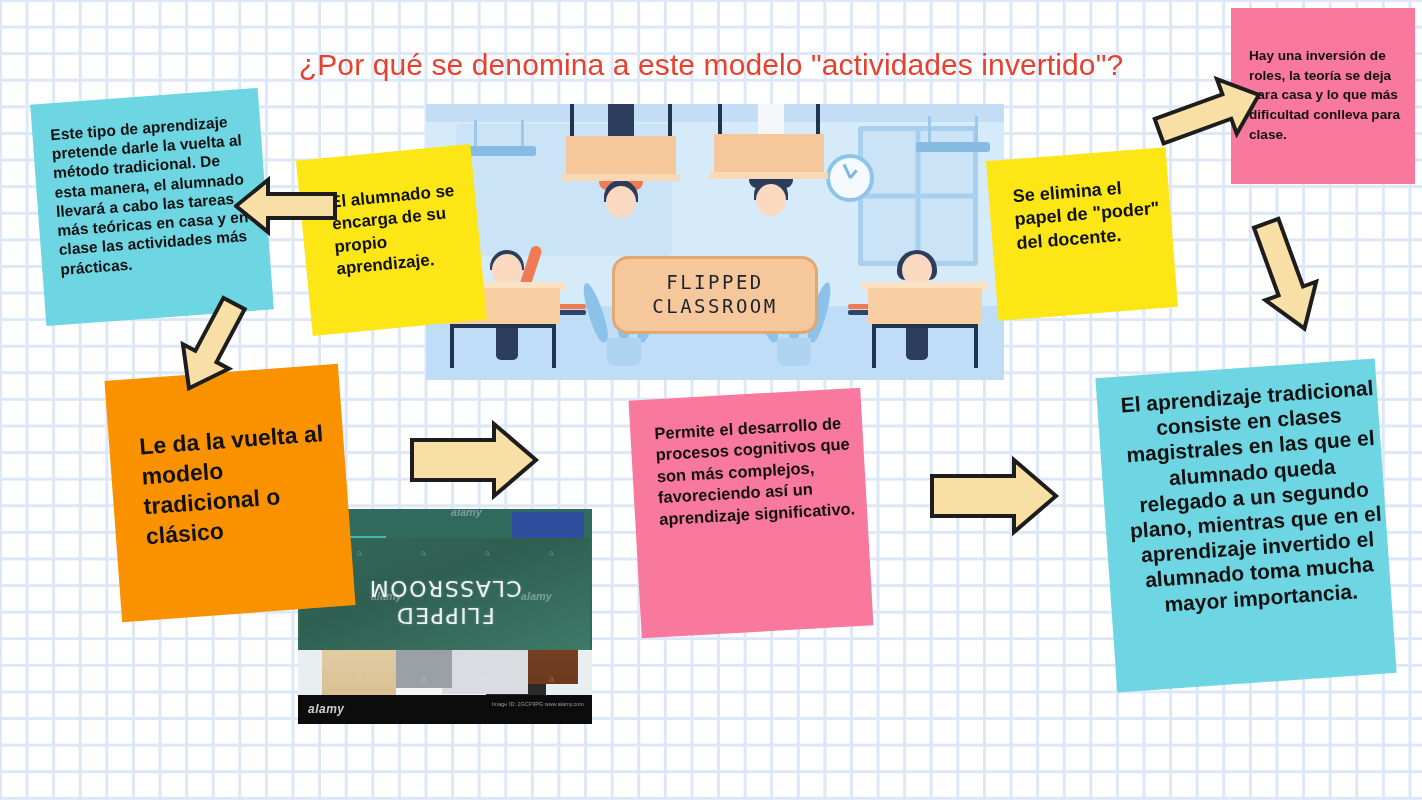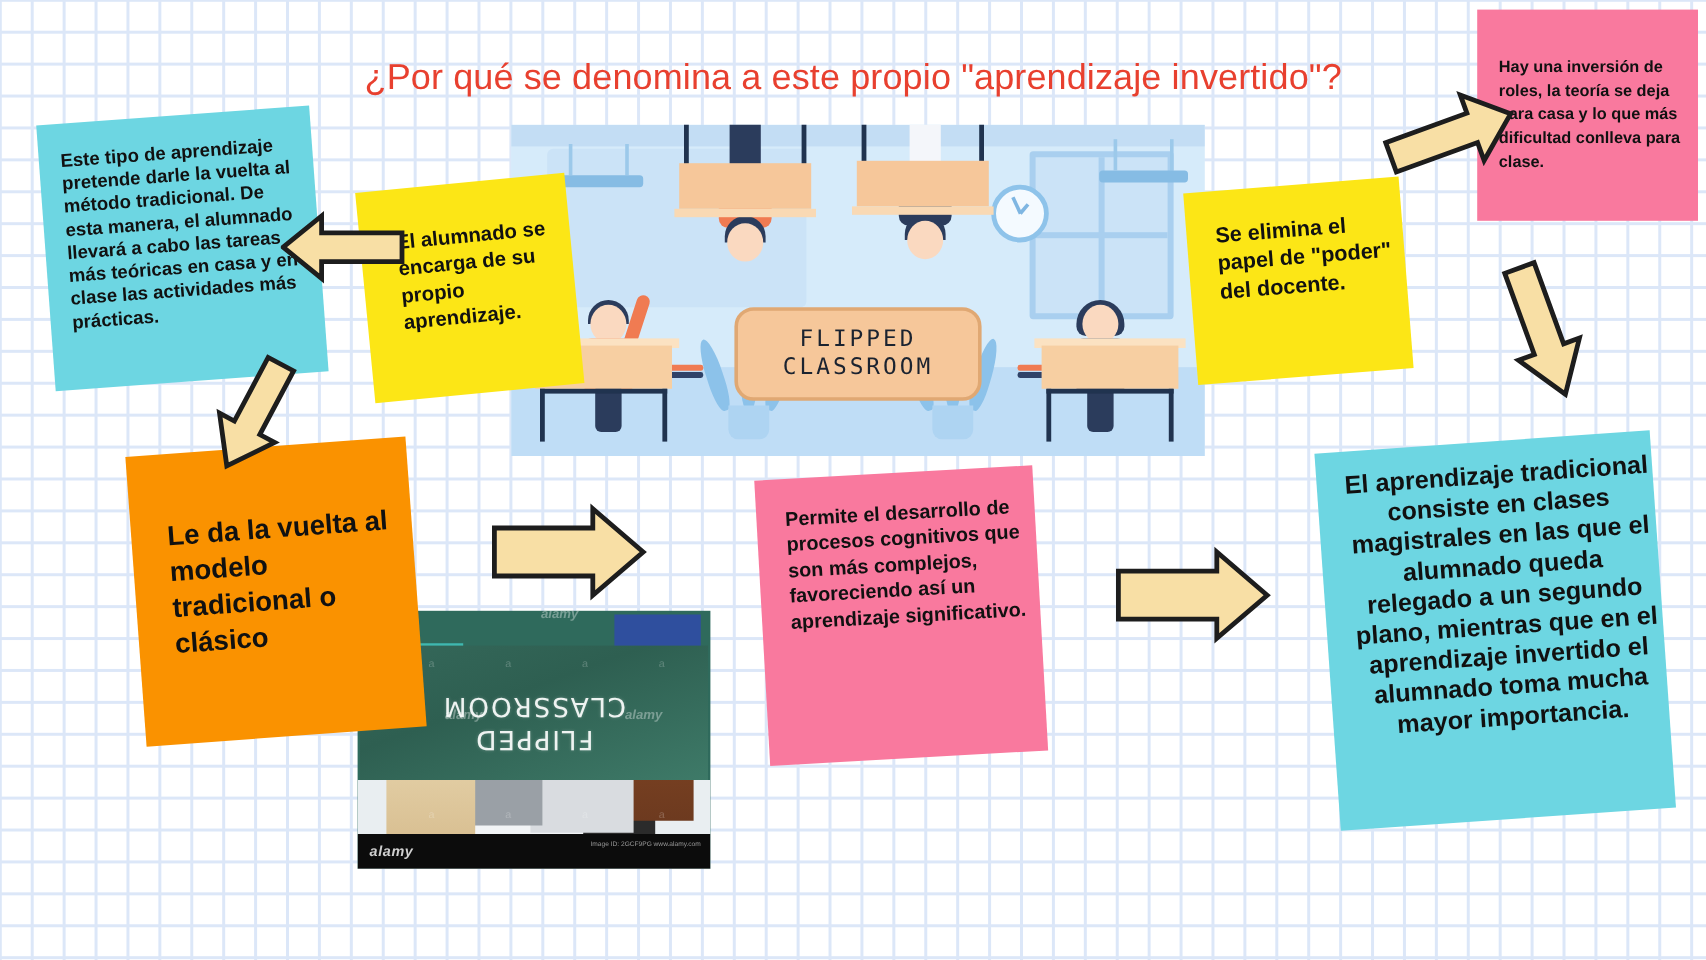--- a/index.html
+++ b/index.html
@@ -241,21 +241,21 @@
   .p-blackarm { position:absolute; left:46px; top:20px; width:60px; height:48px;
                 background:#2b2b2b; border-radius:0 0 26px 10px; }
   .p-desk { position:absolute; left:86px; top:22px; width:140px; height:52px;
             background:#f2f4f6; border-radius:4px; }
 </style>
 </head>
 <body>
 
 <div id="canvas"></div>
 
-<div id="title">¿Por qué se denomina a este propio "aprendizaje invertido"?</div>
+<div id="title">¿Por qué se denomina a este modelo "actividades invertido"?</div>
 
 <div id="illustration">
   <div class="ill-wallband"></div>
   <div class="ill-floor"></div>
 
   <div class="worldmap"></div>
   <div class="window-r"></div>
   <div class="clock">
       <i class="h"></i>
       <i class="m"></i>

